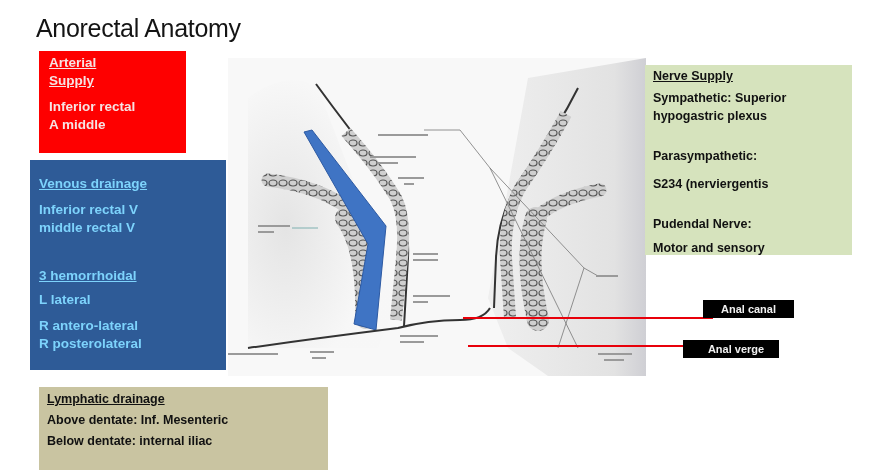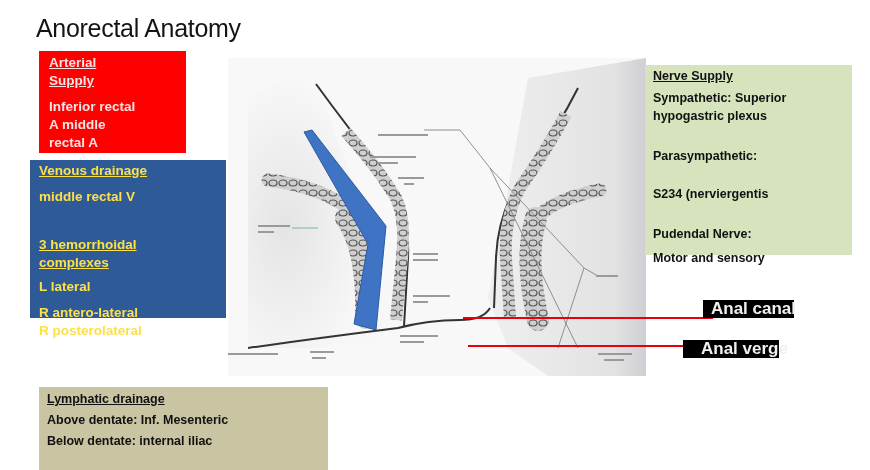--- a/index.html
+++ b/index.html
@@ -3,27 +3,27 @@
 <meta charset="utf-8">
 <style>
   html,body{margin:0;padding:0;background:#ffffff;}
   body{width:870px;height:470px;position:relative;overflow:hidden;font-family:"Liberation Sans",sans-serif;}
   .abs{position:absolute;}
   .title{left:36px;top:14px;font-size:25px;font-weight:normal;color:#141414;letter-spacing:-0.3px;white-space:nowrap;}
   .box{position:absolute;box-sizing:border-box;font-weight:bold;font-size:13.5px;line-height:18px;}
   .box .hd{text-decoration:underline;display:block;}
   .box .ln{display:block;}
   .red{left:39px;top:51px;width:147px;height:102px;background:#fe0000;color:#f6e3e3;padding:3px 10px;}
-  .blue{left:30px;top:160px;width:196px;height:158px;background:#2e5b97;color:#fde047;padding:2px 9px;}
+  .blue{left:30px;top:160px;width:196px;height:210px;background:#2e5b97;color:#7dd3fc;padding:15px 9px;}
   .green{left:645px;top:65px;width:207px;height:190px;background:#d6e3bd;color:#111;padding:2px 8px;font-size:12.5px;}
   .tan{left:39px;top:387px;width:289px;height:83px;background:#c9c4a1;color:#111;padding:2px 8px;font-size:12.5px;line-height:21px;}
   .gap{display:block;height:14px;}
   .gap2{display:block;height:8px;}
   .diagram{left:228px;top:58px;width:418px;height:318px;}
-  .label-box{position:absolute;background:#000;color:#f0f0f0;font-weight:bold;font-size:17px;line-height:18px;padding:0 8px;box-sizing:border-box;text-align:center;white-space:nowrap;}
+  .label-box{position:absolute;background:#000;color:#f0f0f0;font-weight:bold;font-size:11px;line-height:18px;padding:0 8px;box-sizing:border-box;text-align:center;white-space:nowrap;}
   .redline{position:absolute;height:2px;background:#e8000a;}
 </style>
 </head>
 <body>
 
 <div class="abs title">Anorectal Anatomy</div>
 
 <svg class="abs diagram" viewBox="0 0 418 318" xmlns="http://www.w3.org/2000/svg">
   <defs>
     <radialGradient id="bgL" cx="0.25" cy="0.55" r="0.55">
@@ -90,42 +90,41 @@
   </g>
   <line x1="64" y1="170" x2="90" y2="170" stroke="#7fb0b0" stroke-width="1"></line>
 </svg>
 
 <div class="box red">
   <span class="hd">Arterial</span>
   <span class="hd">Supply</span>
   <span class="gap2"></span>
   <span class="ln">Inferior rectal</span>
   <span class="ln">A middle</span>
-  <span class="ln">rectal A</span>
 </div>
 
 <div class="box blue">
   <span class="hd">Venous drainage</span>
   <span class="gap2"></span>
+  <span class="ln">Inferior rectal  V</span>
   <span class="ln">middle rectal V</span>
   <span class="gap" style="height:30px"></span>
   <span class="hd">3 hemorrhoidal</span>
-  <span class="hd">complexes</span>
   <span class="ln" style="margin-top:6px">L lateral</span>
   <span class="ln" style="margin-top:8px">R  antero-lateral</span>
   <span class="ln" style="">R posterolateral</span>
 </div>
 
 <div class="box green">
   <span class="hd">Nerve Supply</span>
   <span class="ln" style="margin-top:4px">Sympathetic: Superior</span>
   <span class="ln">hypogastric plexus</span>
   <span class="gap" style="height:22px"></span>
   <span class="ln">Parasympathetic:</span>
-  <span class="ln" style="margin-top:20px">S234 (nerviergentis</span>
+  <span class="ln" style="margin-top:10px">S234 (nerviergentis</span>
   <span class="gap" style="height:22px"></span>
   <span class="ln">Pudendal Nerve:</span>
   <span class="ln" style="margin-top:6px">Motor and sensory</span>
 </div>
 
 <div class="box tan">
   <span class="hd">Lymphatic drainage</span>
   <span class="ln">Above dentate:  Inf. Mesenteric</span>
   <span class="ln">Below dentate: internal iliac</span>
 </div>

